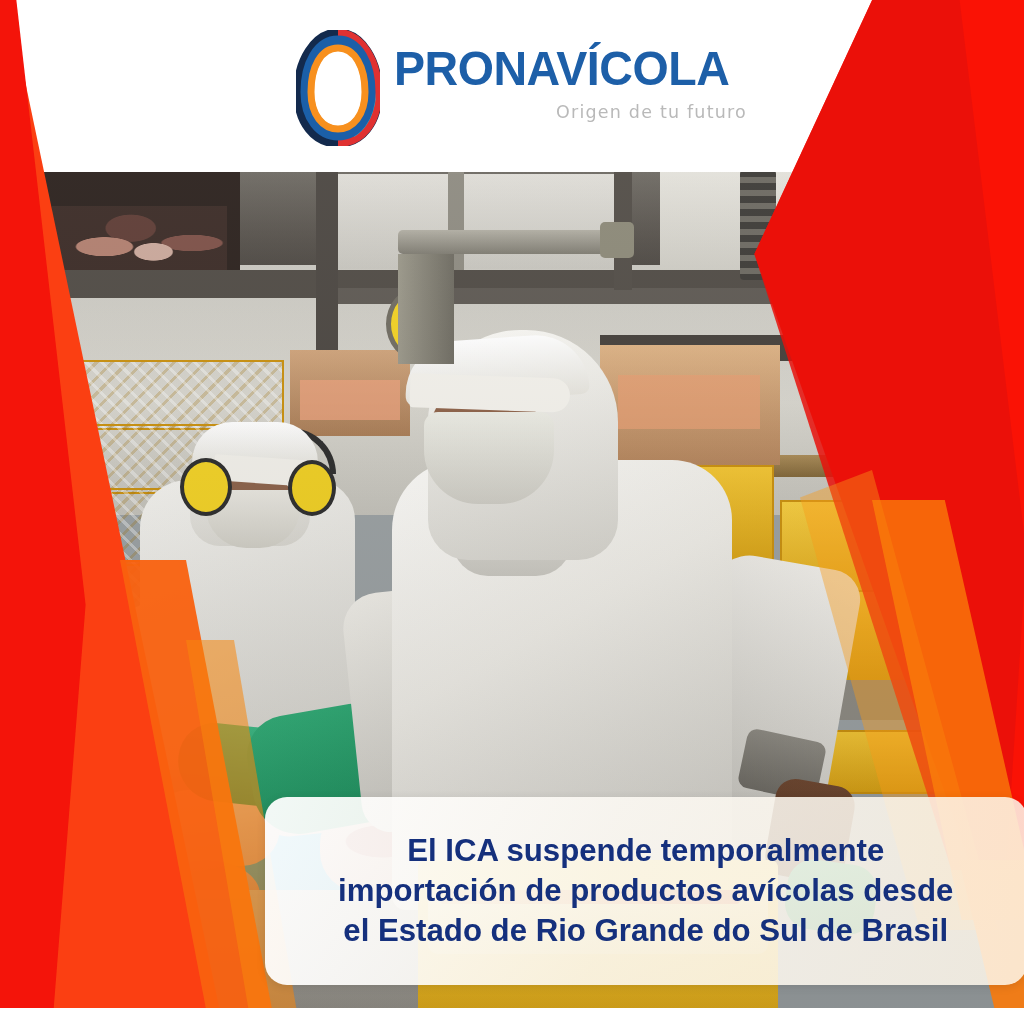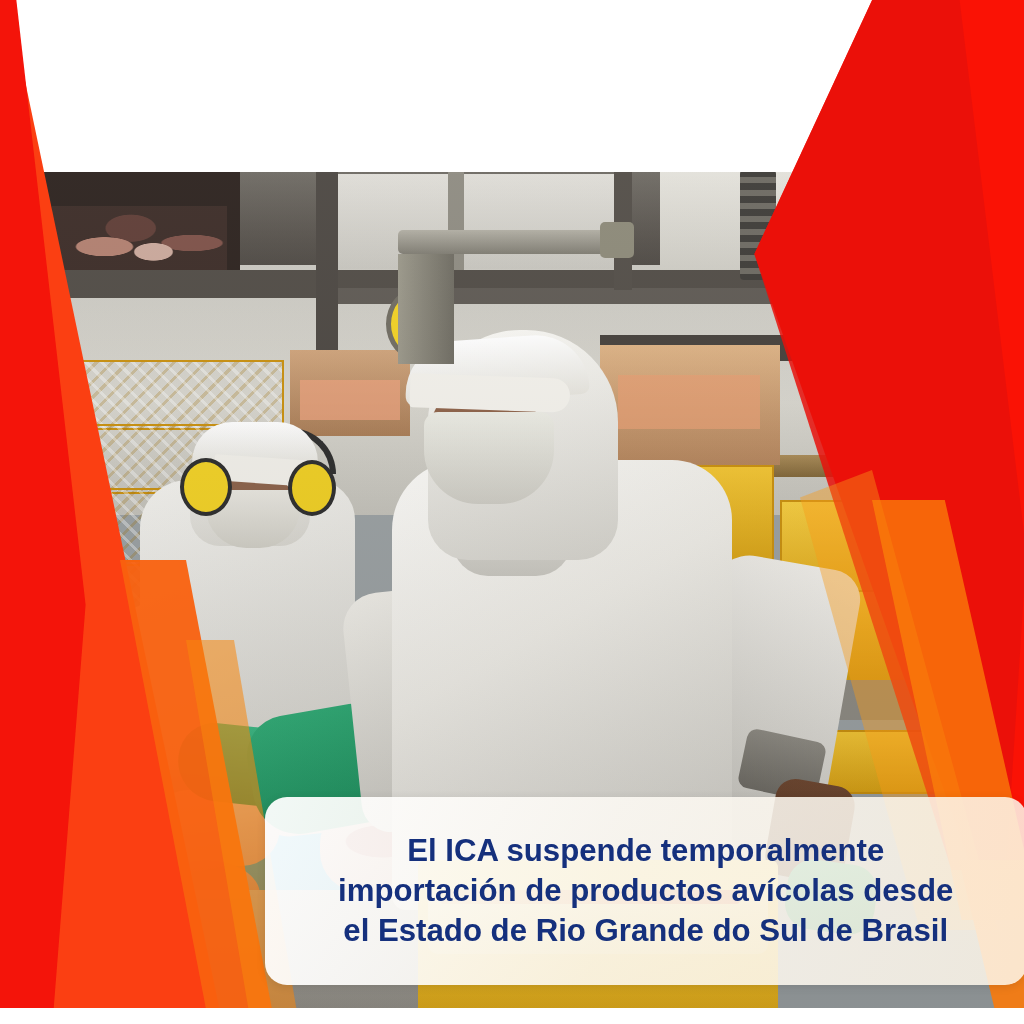--- a/index.html
+++ b/index.html
@@ -273,20 +273,36 @@
     <div class="ph bin"></div>
     <div class="ph bin-bag"></div>
     <div class="ph bin-label"></div>
     <div class="ph bin-lip"></div>
 
     <div class="photo-grain"></div>
   </div>
 
   <div class="header-band"></div>
 
+  <div class="logo-wrap">
+    <div class="logo-mark">
+      <svg width="84" height="116" viewBox="0 0 84 116" xmlns="http://www.w3.org/2000/svg">
+        <path d="M42 5 C64 5 80 32 80 62 C80 92 64 111 42 111 C20 111 4 92 4 62 C4 32 20 5 42 5 Z" fill="none" stroke="#132a4d" stroke-width="13"></path>
+        <path d="M42 5 C64 5 80 32 80 62 C80 92 64 111 42 111" fill="none" stroke="#e03131" stroke-width="12"></path>
+        <path d="M60 100 C72 90 79 78 80 62 C80 80 73 98 58 107 Z" fill="#2eaacb"></path>
+        <path d="M42 11 C62 11 74 34 74 62 C74 88 60 105 42 105 C24 105 10 88 10 62 C10 34 22 11 42 11 Z" fill="none" stroke="#1b5fa8" stroke-width="11"></path>
+        <path d="M42 18 C59 18 69 37 69 62 C69 85 57 99 42 99 C27 99 15 85 15 62 C15 37 25 18 42 18 Z" fill="none" stroke="#f7901e" stroke-width="7"></path>
+        <path d="M42 23 C57 23 65 40 65 62 C65 82 55 95 42 95 C29 95 19 82 19 62 C19 40 27 23 42 23 Z" fill="#ffffff"></path>
+      </svg>
+    </div>
+    <div class="logo-text">
+      <div class="logo-name">PRONAVÍCOLA</div>
+      <div class="logo-tagline">Origen de tu futuro</div>
+    </div>
+  </div>
 
   <div class="deco dec-left-2"></div>
   <div class="deco dec-left-1"></div>
   <div class="deco dec-left-3"></div>
   <div class="deco dec-left-4"></div>
 
   <div class="deco dec-right-1"></div>
   <div class="deco dec-right-2"></div>
   <div class="deco dec-right-4"></div>
   <div class="deco dec-right-3"></div>

